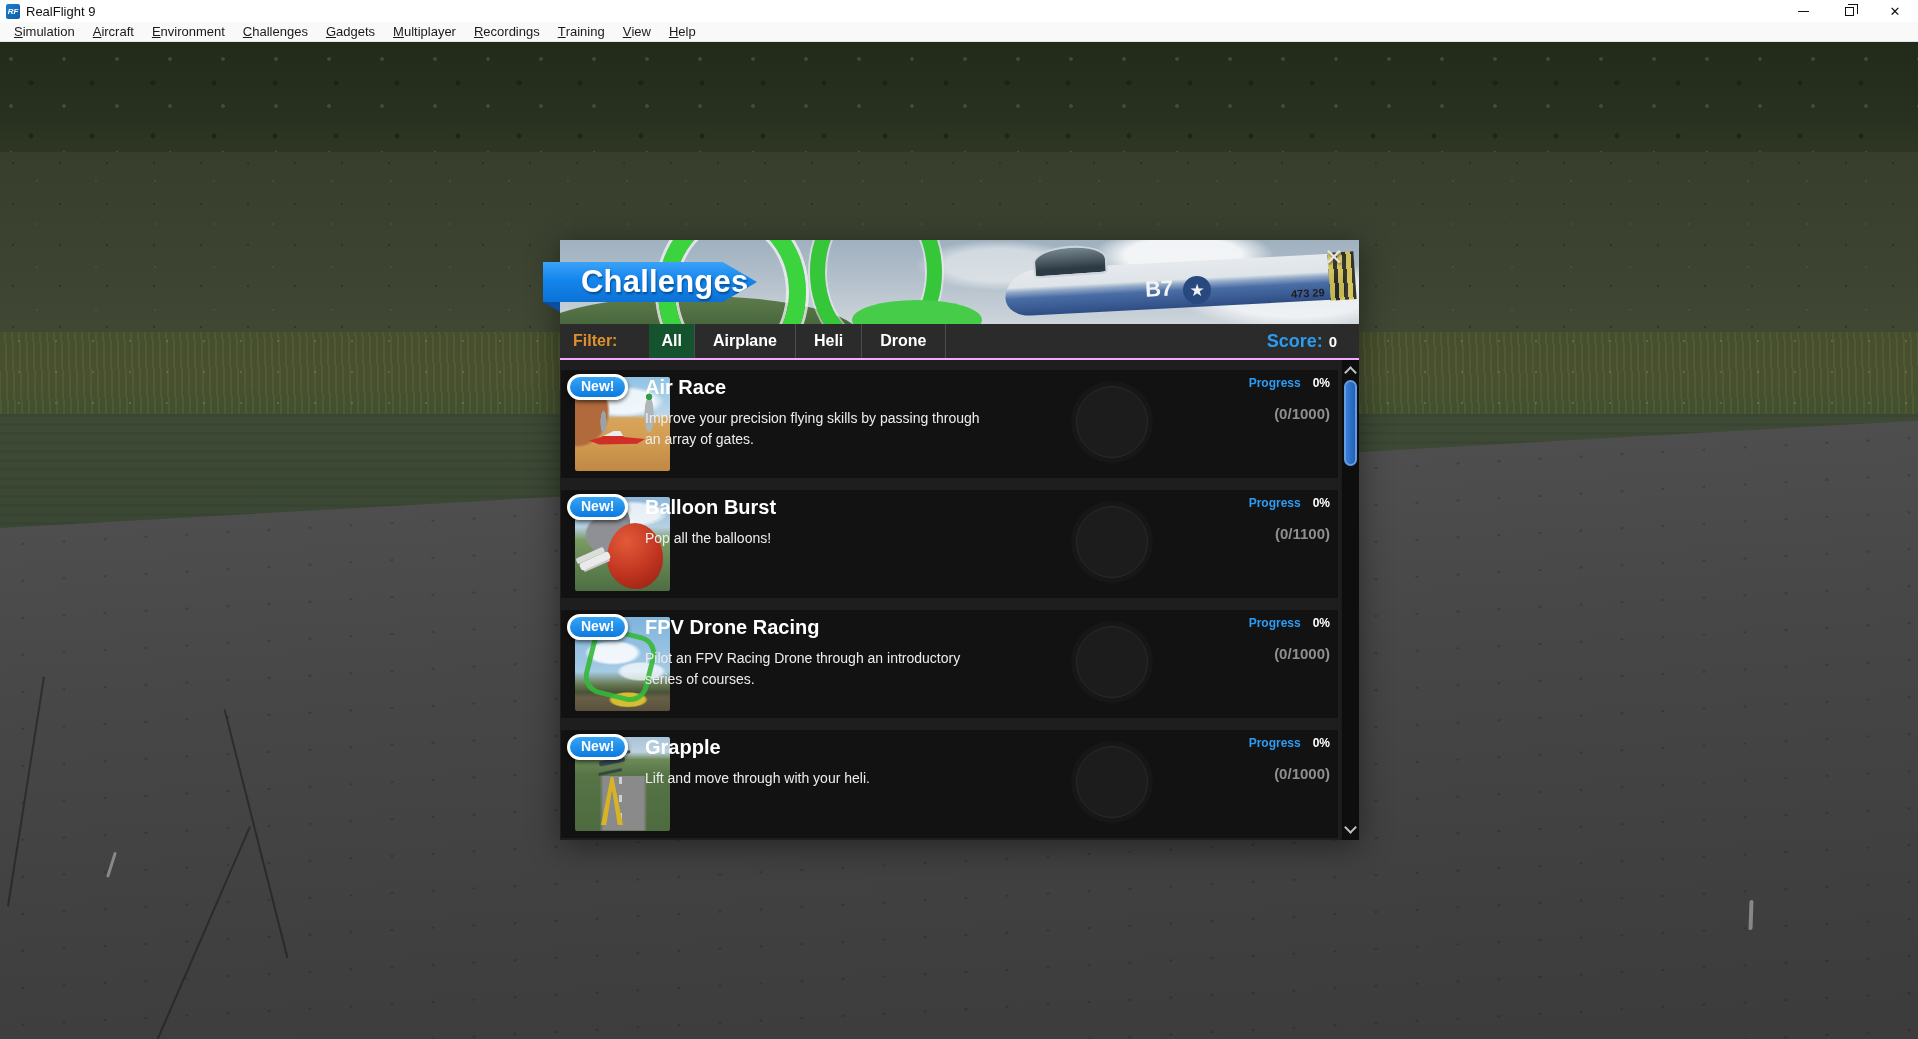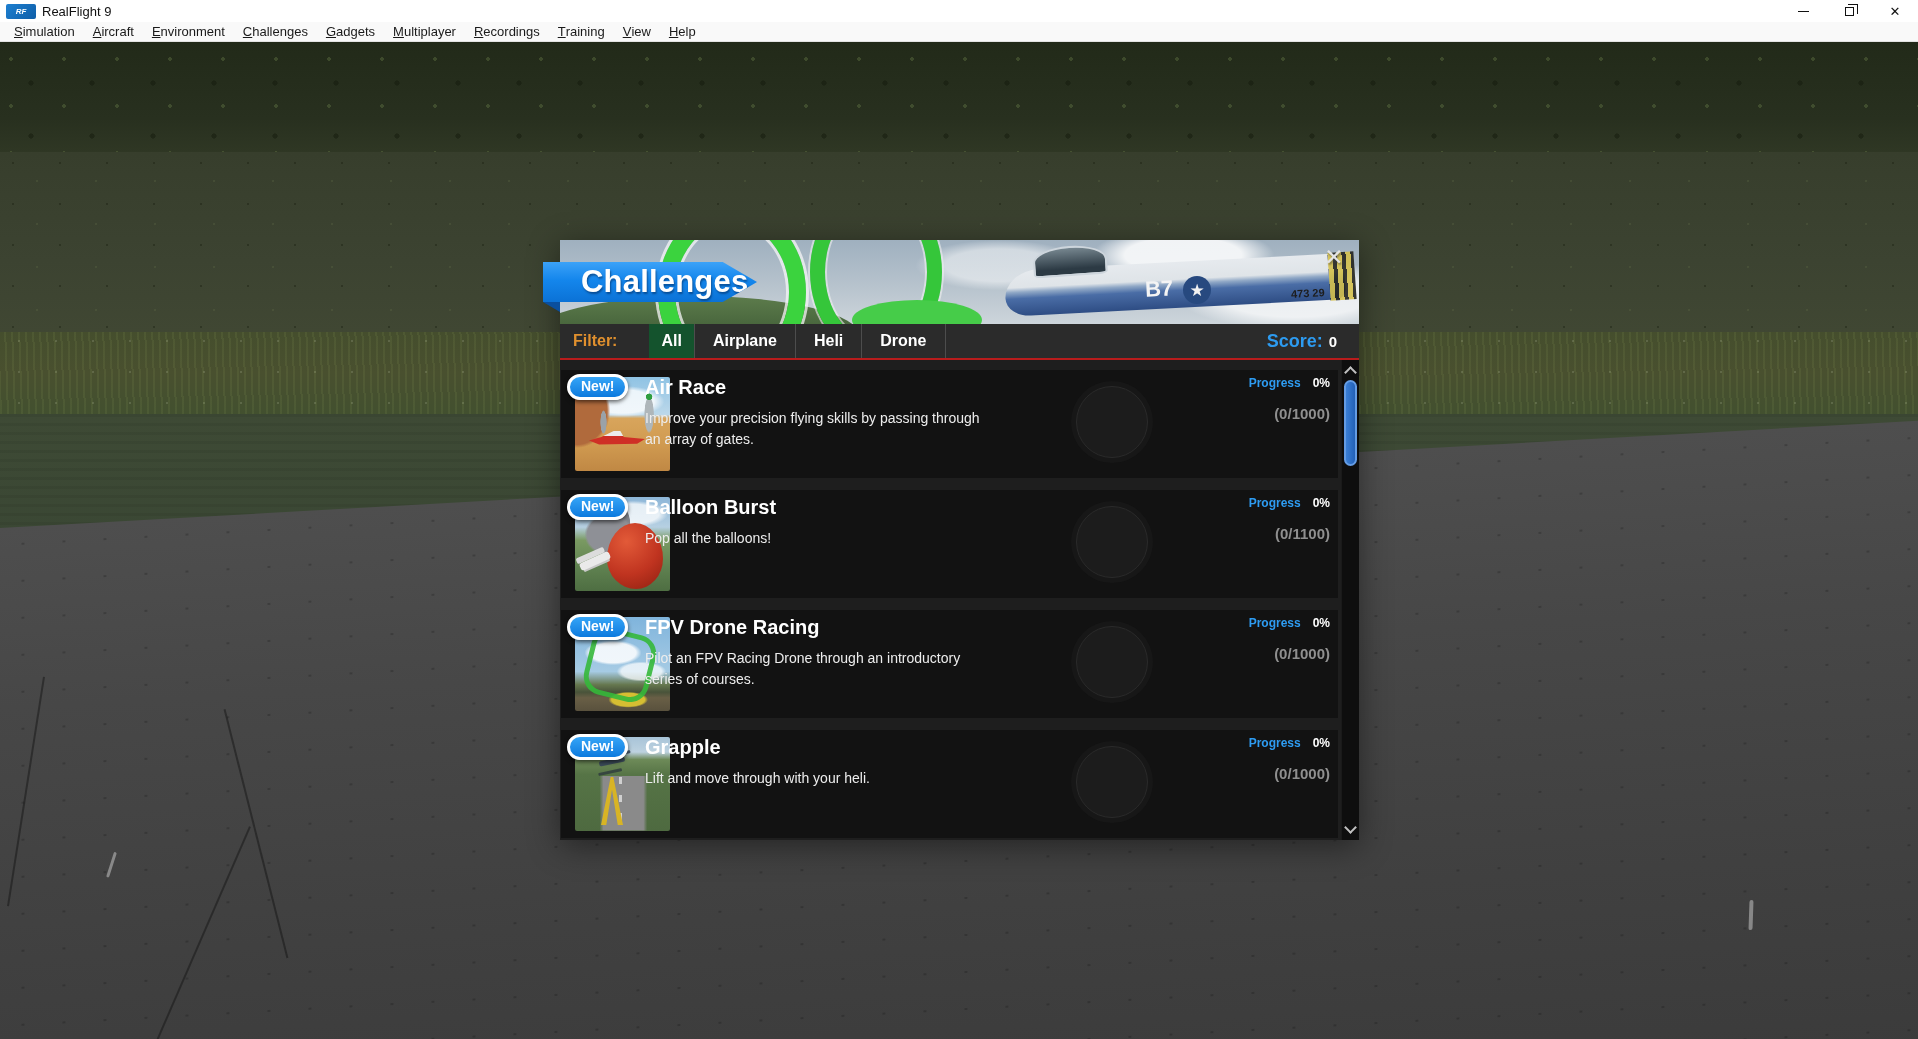--- a/index.html
+++ b/index.html
@@ -1,21 +1,21 @@
 <!DOCTYPE html>
 <html><head>
 <meta charset="utf-8">
 <style>
   * { margin:0; padding:0; box-sizing:border-box; }
   html,body { width:1918px; height:1039px; overflow:hidden; font-family:"Liberation Sans", sans-serif; }
   .stage { position:relative; width:1918px; height:1039px; background:#000; overflow:hidden; }
 
   
   .titlebar { position:absolute; left:0; top:0; width:100%; height:22px; background:#ffffff; display:flex; align-items:center; z-index:50; }
-  .app-icon { width:30px; height:15px; margin:0 6px 0 6px; border-radius:2px;
+  .app-icon { width:14px; height:15px; margin:0 6px 0 6px; border-radius:2px;
     background:linear-gradient(135deg,#1d7fd0,#0f5ea8); color:#fff; font-size:8px; font-weight:bold; font-style:italic;
     display:flex; align-items:center; justify-content:center; }
   .app-title { font-size:13px; color:#111; }
   .win-btns { margin-left:auto; display:flex; height:100%; }
   .win-btn { width:46px; height:100%; display:flex; align-items:center; justify-content:center; color:#111; }
   .glyph-min { width:11px; height:1px; background:#111; display:block; }
   .glyph-restore { width:9px; height:9px; border:1px solid #111; position:relative; background:#fff; display:block; }
   .glyph-restore::before { content:""; position:absolute; left:2px; top:-4px; width:9px; height:9px; border:1px solid #111; border-left:none; border-bottom:none; }
   .glyph-close { font-size:13px; line-height:1; }
 
@@ -94,21 +94,21 @@
     color:#e4e4e4; font-size:23px; text-shadow:1px 2px 2px rgba(60,60,60,.55); cursor:default; z-index:5; }
 
   .ribbon { position:absolute; left:-17px; top:22px; width:214px; height:40px; z-index:4;
     clip-path:polygon(0 0, 84% 0, 100% 50%, 84% 100%, 0 100%);
     background:linear-gradient(180deg,#3ba2f8 0%, #1486ec 45%, #0b72d6 100%);
     display:flex; align-items:center; }
   .ribbon-label { padding-left:38px; color:#fff; font-size:31px; font-weight:bold; letter-spacing:.2px; text-shadow:1px 2px 2px rgba(0,40,90,.55); }
   .ribbon-fold { position:absolute; left:-17px; top:62px; width:0; height:0; z-index:3;
     border-right:17px solid #0a4f9e; border-bottom:10px solid transparent; }
 
-  .filterbar { position:absolute; left:0; top:84px; width:100%; height:36px; background:#2b2b2b; display:flex; align-items:stretch; border-bottom:2px solid #b91c1c; }
+  .filterbar { position:absolute; left:0; top:84px; width:100%; height:36px; background:#2b2b2b; display:flex; align-items:stretch; border-bottom:2px solid #f0abfc; }
   .filter-label { color:#e0902e; font-size:16px; font-weight:bold; display:flex; align-items:center; padding:0 12px 0 13px; }
   .tabs { display:flex; align-items:stretch; }
   .tab { min-width:64px; padding:0 18px; display:flex; align-items:center; justify-content:center;
     color:#fff; font-size:16px; font-weight:bold; border-right:1px solid #4d4d4d; cursor:default; }
   .tab:first-child { min-width:44px; padding:0 12px; }
   .tab.selected { background:#14532d;margin-left:20px; }
   .score-wrap { margin-left:auto; display:flex; align-items:center; padding-right:22px; }
   .score-label { color:#2d9bf0; font-size:18px; font-weight:bold; }
   .score-value { color:#fff; font-size:15px; font-weight:bold; margin-left:6px; }
 

